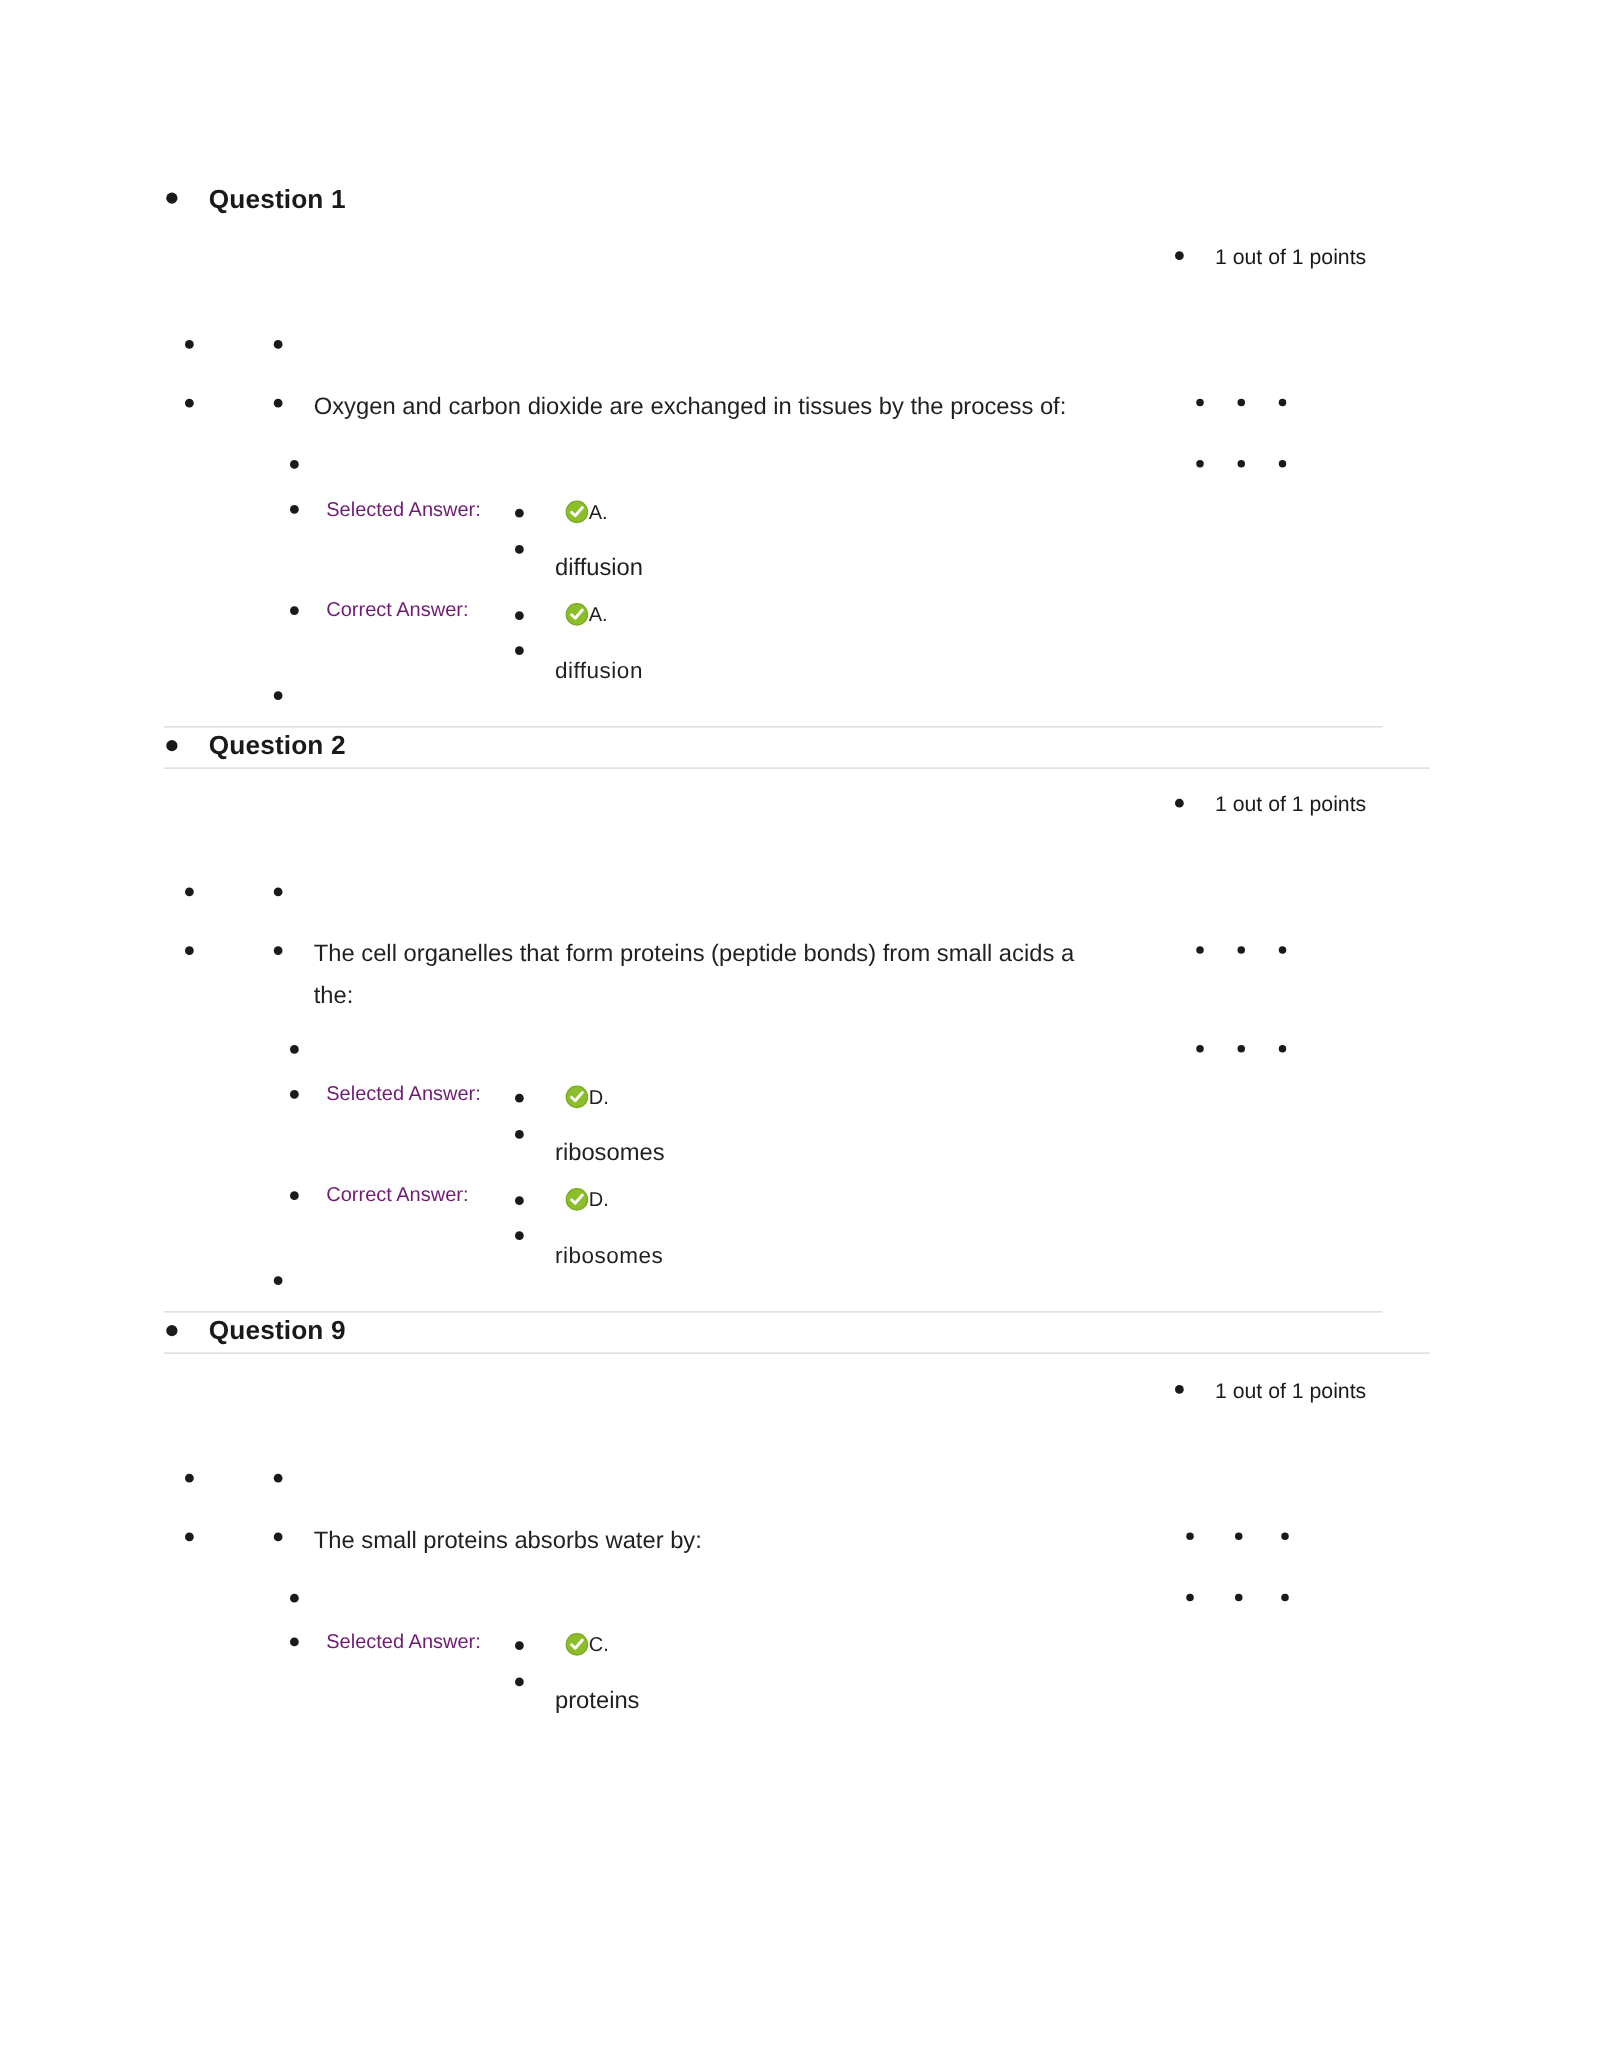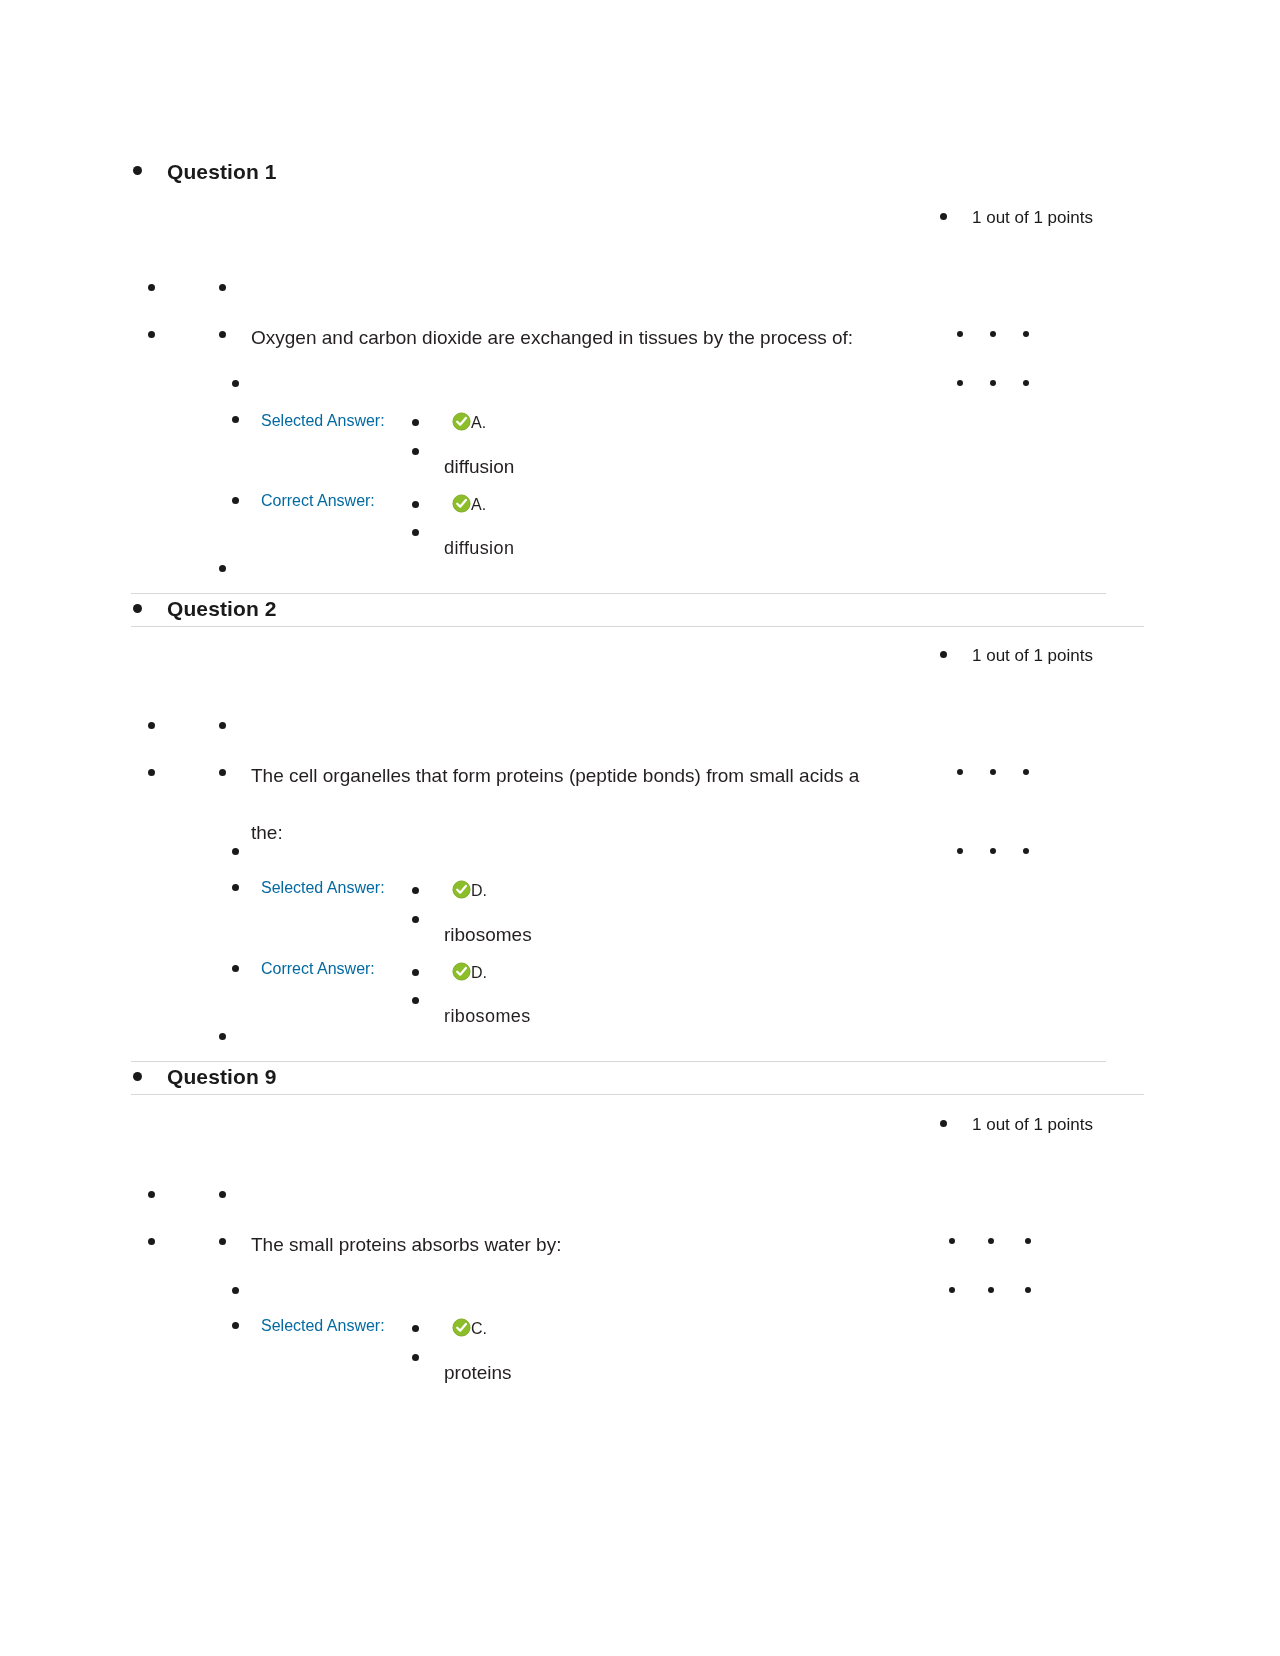--- a/index.html
+++ b/index.html
@@ -5,21 +5,21 @@
   html,body{margin:0;padding:0;}
   body{
     width:1280px;
     height:1656px;
     background:#ffffff;
     font-family:"Liberation Sans", sans-serif;
     color:#231f20;
     position:relative;
     overflow:hidden;
   }
-  .page{position:absolute;left:0;top:16px;width:1280px;height:1336px;text-decoration:underline;}
+  .page{position:absolute;left:0;top:4px;width:1280px;height:1336px;text-decoration:underline;}
 
   .bullet{
     position:absolute;
     width:9px;height:9px;
     background:#1a1a1a;
     border-radius:50%;
   }
   .bullet.sm{width:7px;height:7px;}
   .bullet.xs{width:6px;height:6px;}
 
@@ -39,21 +39,21 @@
   }
   .q-body{
     position:absolute;
     font-size:19px;
     color:#231f20;
     line-height:33px;
   }
   .ans-label{
     position:absolute;
     font-size:16px;
-    color:#0369a1;
+    color:#701a75;
     white-space:nowrap;
   }
   .ans-letter{
     position:absolute;
     font-size:16px;
     color:#231f20;
     white-space:nowrap;
   }
   .ans-text{
     position:absolute;
@@ -142,21 +142,21 @@
 
     <span class="bullet sm" style="left:940px;top:635px;"></span>
     <div class="points" style="left:972px;top:630px;">1 out of 1 points</div>
 
     <span class="bullet sm" style="left:148px;top:706px;"></span>
     <span class="bullet sm" style="left:219px;top:706px;"></span>
 
     <span class="bullet sm" style="left:148px;top:753px;"></span>
     <span class="bullet sm" style="left:219px;top:753px;"></span>
     <div class="q-body" style="left:251px;top:743px;width:720px;">The cell organelles that form proteins (peptide bonds) from small acids a</div>
-    <div class="q-body" style="left:251px;top:776px;width:720px;margin-top:24px;">the:</div>
+    <div class="q-body" style="left:251px;top:776px;width:720px;">the:</div>
     <span class="bullet xs" style="left:957px;top:753px;"></span>
     <span class="bullet xs" style="left:990px;top:753px;"></span>
     <span class="bullet xs" style="left:1023px;top:753px;"></span>
 
     <span class="bullet sm" style="left:232px;top:832px;"></span>
     <span class="bullet xs" style="left:957px;top:832px;"></span>
     <span class="bullet xs" style="left:990px;top:832px;"></span>
     <span class="bullet xs" style="left:1023px;top:832px;"></span>
 
     <span class="bullet sm" style="left:232px;top:868px;"></span>

